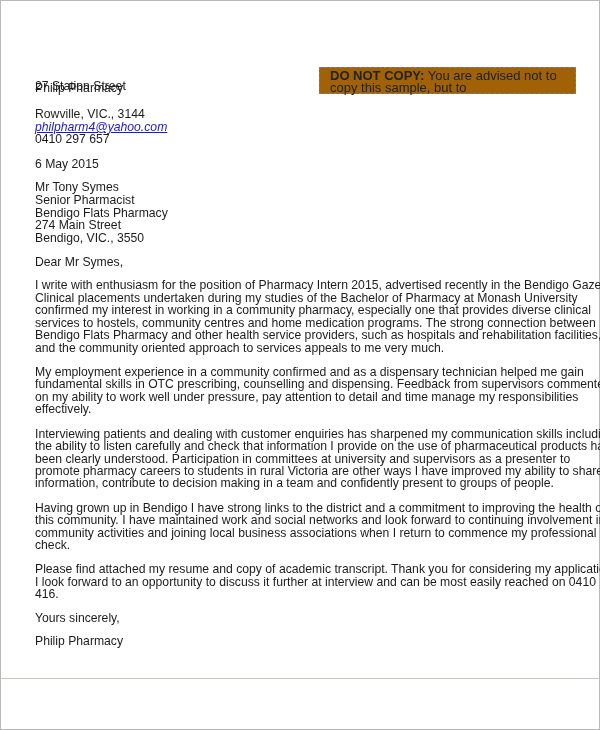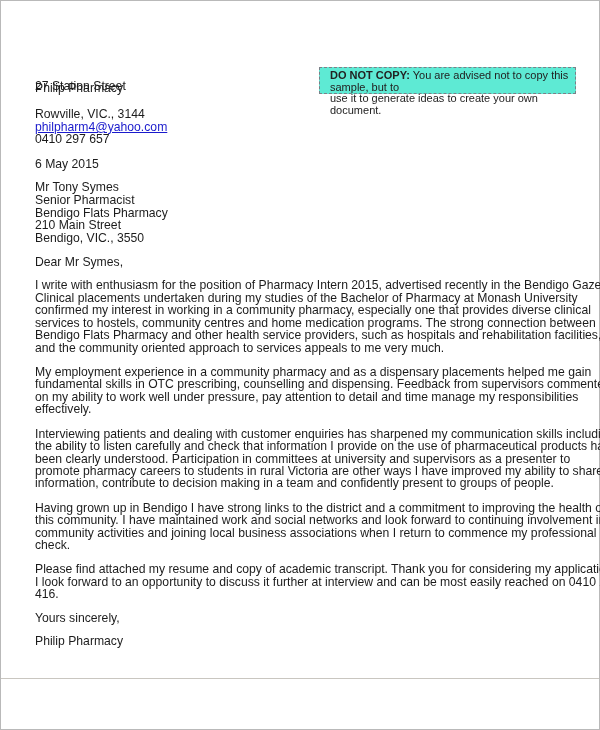--- a/index.html
+++ b/index.html
@@ -31,25 +31,25 @@
       width: 598px;
       height: 1px;
       background: #c9c6c0;
     }
     .notice-box {
       position: absolute;
       left: 319px;
       top: 67px;
       width: 257px;
       height: 27px;
-      background: #5eead4;
+      background: #a16207;
       border: 1px dashed #7a8088;
       box-sizing: border-box;
       padding: 2px 0 0 10px;
-      font-size: 11px;
+      font-size: 13px;
       line-height: 11.5px;
       color: #222;
     }
     .notice-box b {
       font-weight: bold;
     }
     .letter {
       position: absolute;
       left: 35px;
       top: 0;
@@ -59,59 +59,59 @@
       color: #1c1c1c;
     }
     .line {
       position: absolute;
       left: 0;
       white-space: nowrap;
     }
     a.email {
       color: #1a1acc;
       text-decoration: underline;
+      font-style: italic;
     }
   </style>
 </head>
 <body>
 
 <div class="page-frame"></div>
 <div class="page-divider"></div>
 
 <div class="notice-box">
   <div><b>DO NOT COPY:</b><span> You are advised not to copy this sample, but to</span></div>
-  <div>use it to generate ideas to create your own document.</div>
 </div>
 
 <div class="letter">
 
   <div class="line" style="top:82px">Philip Pharmacy</div>
   <div class="line" style="top:80px">27 Station Street</div>
   <div class="line" style="top:108px">Rowville, VIC., 3144</div>
   <div class="line" style="top:121px"><a class="email">philpharm4@yahoo.com</a></div>
   <div class="line" style="top:133px">0410 297 657</div>
 
   <div class="line" style="top:158px">6 May 2015</div>
 
   <div class="line" style="top:181px">Mr Tony Symes</div>
   <div class="line" style="top:194px">Senior Pharmacist</div>
   <div class="line" style="top:207px">Bendigo Flats Pharmacy</div>
-  <div class="line" style="top:219px">210 Main Street</div>
+  <div class="line" style="top:219px">274 Main Street</div>
   <div class="line" style="top:232px">Bendigo, VIC., 3550</div>
 
   <div class="line" style="top:256px">Dear Mr Symes,</div>
 
   <div class="line" style="top:279px">I write with enthusiasm for the position of Pharmacy Intern 2015, advertised recently in the Bendigo Gazette.</div>
   <div class="line" style="top:292px">Clinical placements undertaken during my studies of the Bachelor of Pharmacy at Monash University</div>
   <div class="line" style="top:304px">confirmed my interest in working in a community pharmacy, especially one that provides diverse clinical</div>
   <div class="line" style="top:317px">services to hostels, community centres and home medication programs.  The strong connection between</div>
   <div class="line" style="top:329px">Bendigo Flats Pharmacy and other health service providers, such as hospitals and rehabilitation facilities,</div>
   <div class="line" style="top:342px">and the community oriented approach to services appeals to me very much.</div>
 
-  <div class="line" style="top:366px">My employment experience in a community pharmacy and as a dispensary placements helped me gain</div>
+  <div class="line" style="top:366px">My employment experience in a community confirmed and as a dispensary technician helped me gain</div>
   <div class="line" style="top:378px">fundamental skills in OTC prescribing, counselling and dispensing.  Feedback from supervisors commented</div>
   <div class="line" style="top:391px">on my ability to work well under pressure, pay attention to detail and time manage my responsibilities</div>
   <div class="line" style="top:403px">effectively.</div>
 
   <div class="line" style="top:428px">Interviewing patients and dealing with customer enquiries has sharpened my communication skills including</div>
   <div class="line" style="top:440px">the ability to listen carefully and check that information I provide on the use of pharmaceutical products has</div>
   <div class="line" style="top:453px">been clearly understood.  Participation in committees at university and supervisors as a presenter to</div>
   <div class="line" style="top:465px">promote pharmacy careers to students in rural Victoria are other ways I have improved my ability to share</div>
   <div class="line" style="top:477px">information, contribute to decision making in a team and confidently present to groups of people.</div>
 

